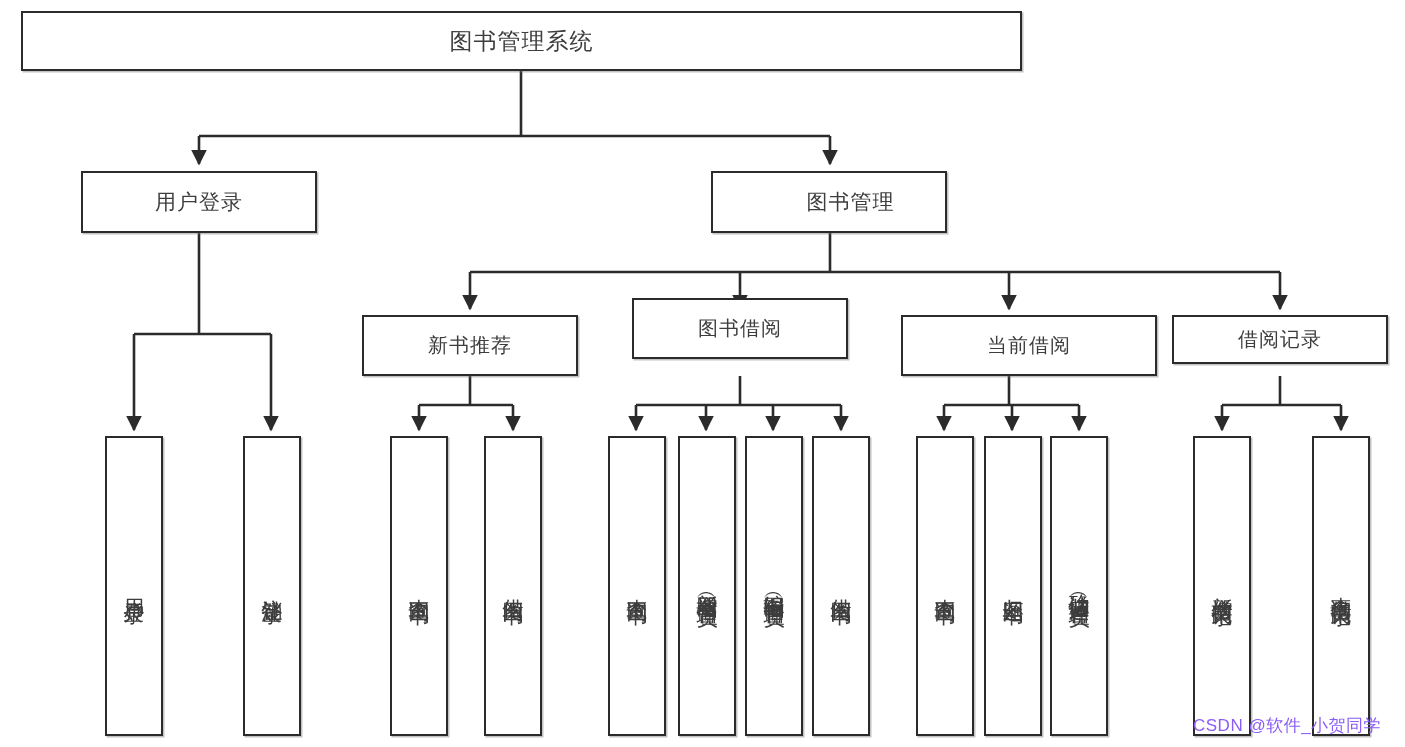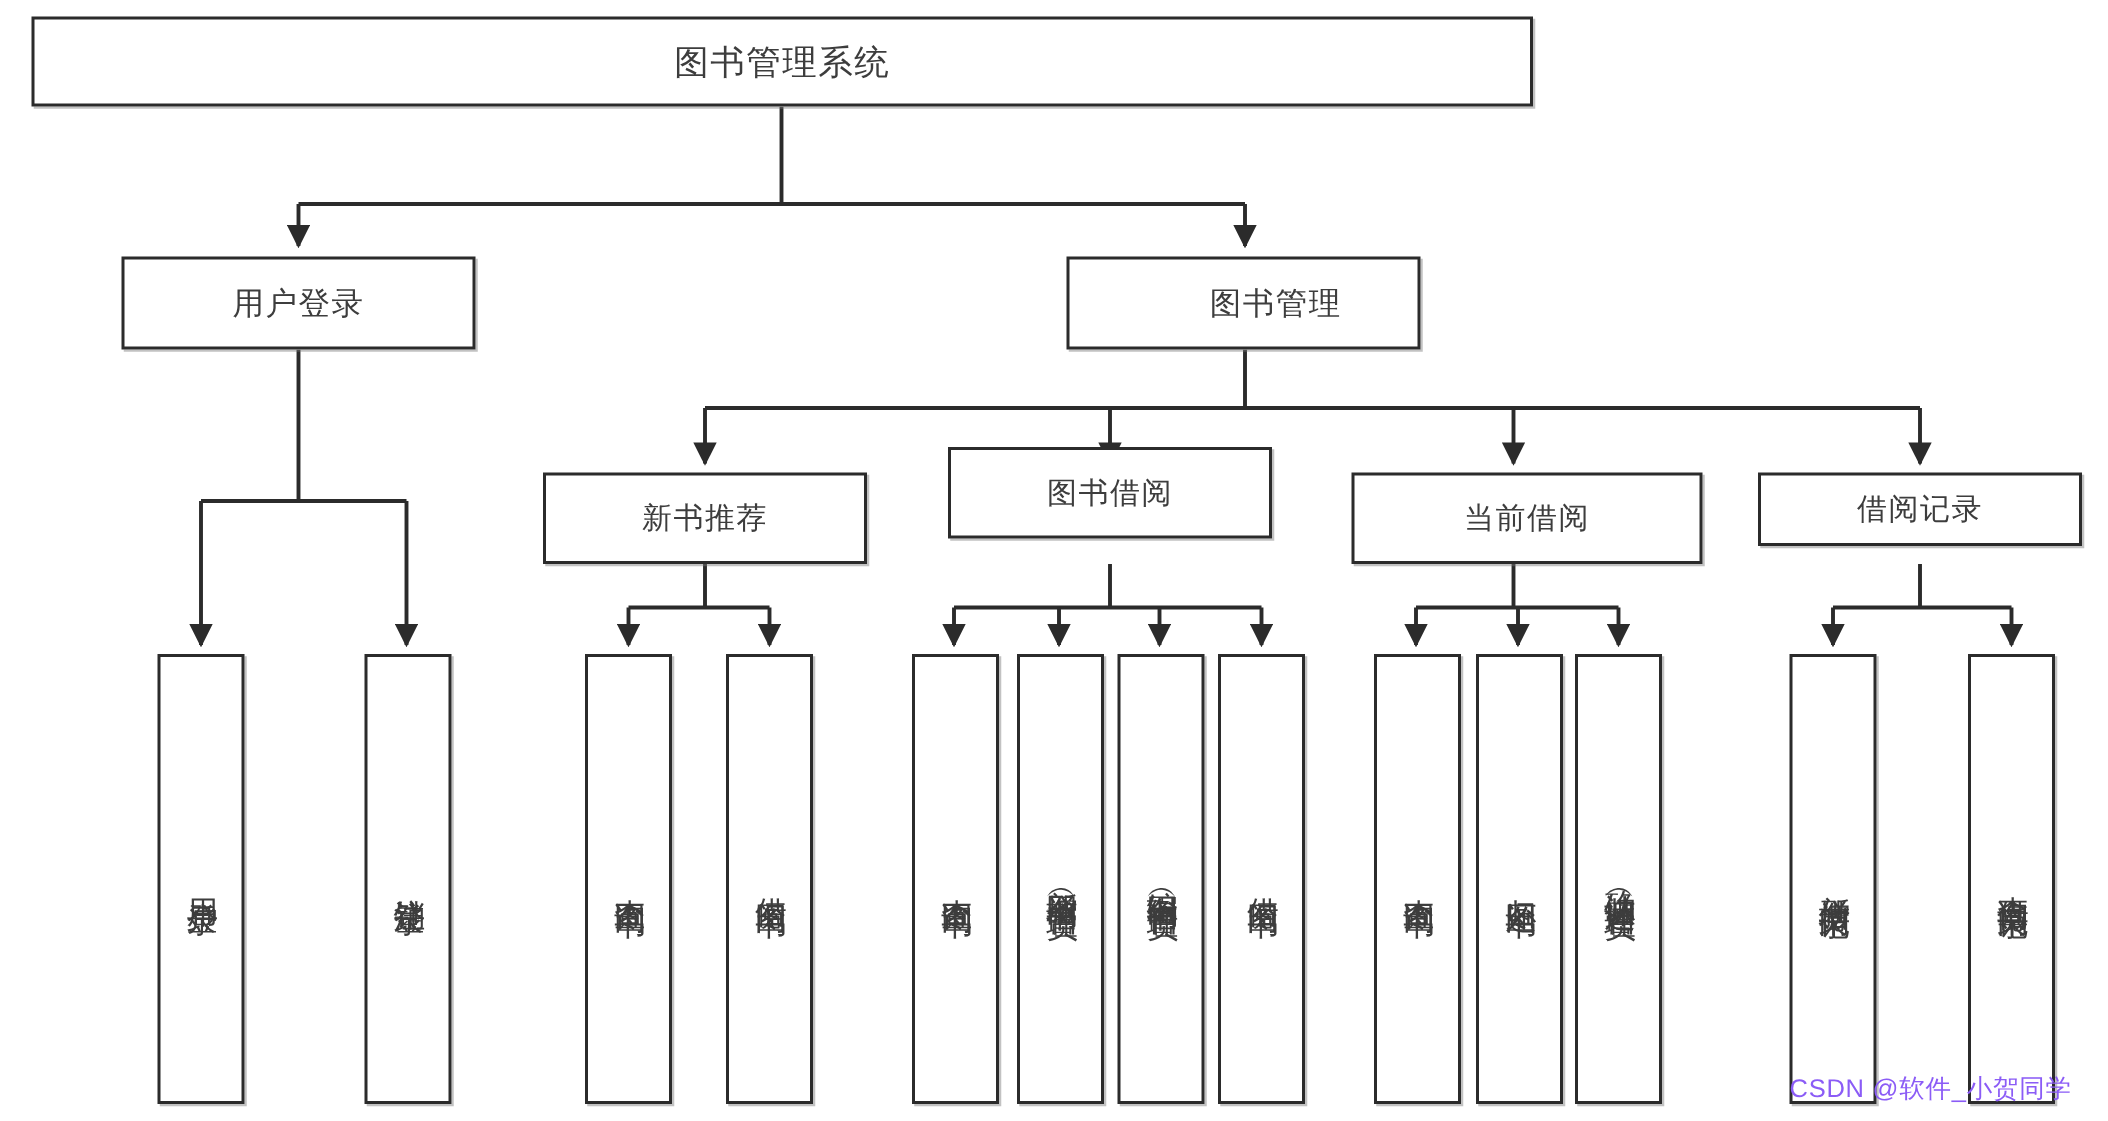--- a/index.html
+++ b/index.html
@@ -116,21 +116,21 @@
   <div class="node lvl1" style="left:711px;top:171px;width:236px;height:62px;padding-left:43px;">
     <span class="lbl">图书管理</span>
   </div>
 
   <div class="node lvl2" style="left:362px;top:315px;width:216px;height:61px;">
     <span class="lbl">新书推荐</span>
   </div>
   <div class="node lvl2" style="left:632px;top:298px;width:216px;height:61px;">
     <span class="lbl">图书借阅</span>
   </div>
-  <div class="node lvl2" style="left:901px;top:315px;width:234px;height:61px;">
+  <div class="node lvl2" style="left:901px;top:315px;width:256px;height:61px;">
     <span class="lbl">当前借阅</span>
   </div>
   <div class="node lvl2" style="left:1172px;top:315px;width:216px;height:49px;">
     <span class="lbl">借阅记录</span>
   </div>
 
   <div class="node leaf" style="left:105px;top:436px;width:58px;height:300px;">
     <span class="lbl">用户登录</span>
   </div>
   <div class="node leaf" style="left:243px;top:436px;width:58px;height:300px;">

